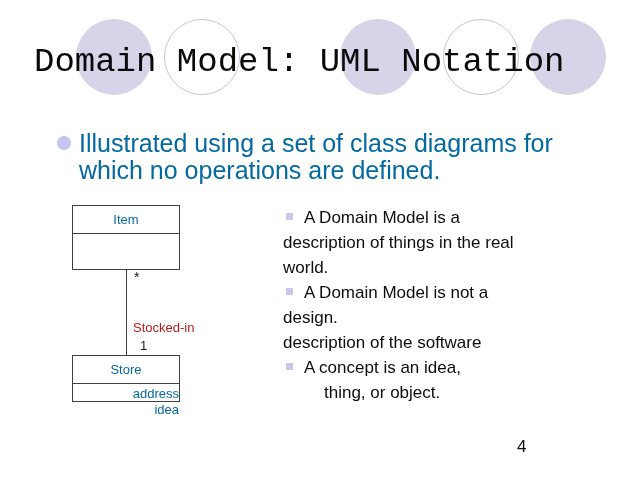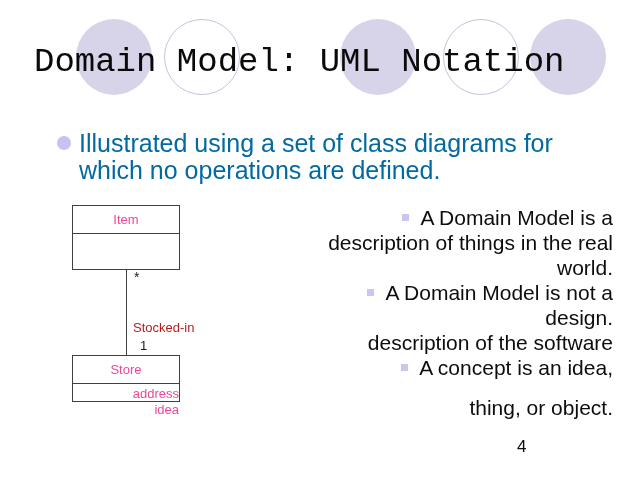--- a/index.html
+++ b/index.html
@@ -67,21 +67,21 @@
   }
 
   
   .uml-box {
     position: absolute;
     width: 108px;
     border: 1px solid #404040;
     background: #ffffff;
     box-sizing: border-box;
     font-size: 13px;
-    color: #ec4899;
+    color: #0369a1;
   }
   .item-box { left: 72px; top: 205px; height: 65px; }
   .store-box { left: 72px; top: 355px; height: 47px; }
   .uml-name {
     height: 27px;
     line-height: 27px;
     text-align: center;
     border-bottom: 1px solid #404040;
   }
   .uml-attrs {
@@ -119,27 +119,26 @@
     font-size: 13px;
     color: #1a1a1a;
   }
 
   
   .sub-bullets {
     position: absolute;
     left: 283px;
     top: 205px;
     width: 330px;
-    font-size: 21px;
+    font-size: 17px;
     line-height: 25px;
     color: #0d0d0d;
-    text-align: right;
   }
   .sub-line { white-space: nowrap; }
-  .sub-line.indented { padding-left: 41px; margin-top: 15px; }
+  .sub-line.indented { padding-left: 41px; }
   .sq-bullet {
     display: inline-block;
     width: 7px;
     height: 7px;
     background: #c9c8ec;
     margin: 0 11px 0 3px;
     vertical-align: middle;
     position: relative;
     top: -2px;
   }

